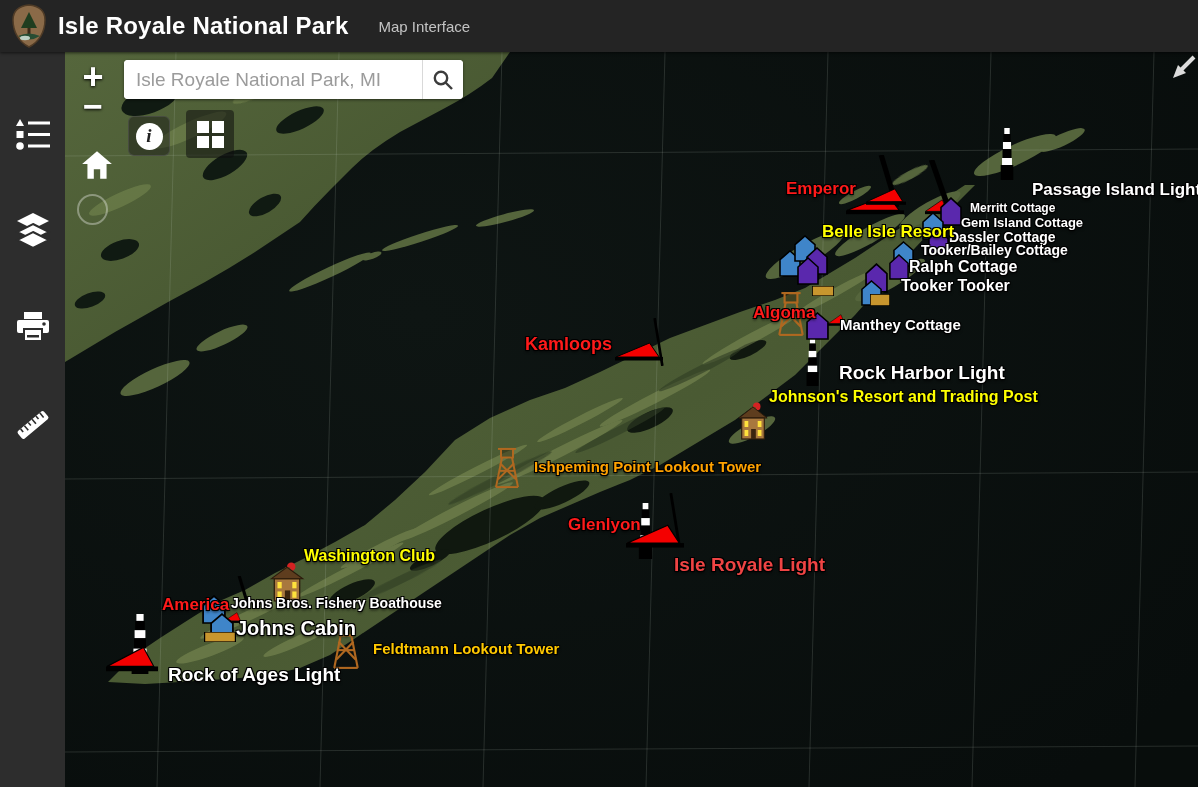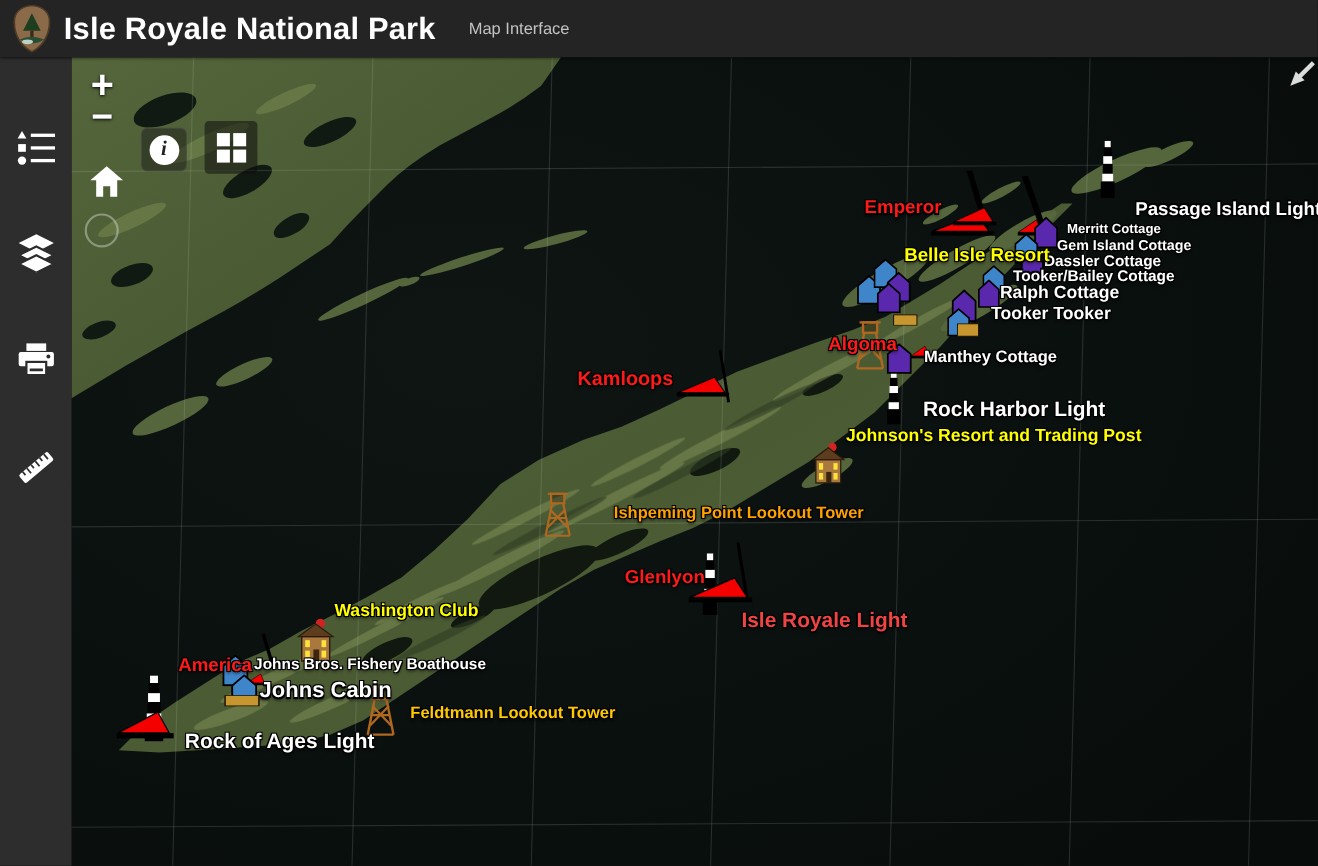--- a/index.html
+++ b/index.html
@@ -7,21 +7,21 @@
   #app{position:relative;width:1198px;height:787px;overflow:hidden;background:#0b110f;}
 
   
   #map{position:absolute;left:0;top:0;width:1198px;height:787px;cursor:default;}
   #basemap{position:absolute;left:0;top:0;}
 
   
   #header{position:absolute;left:0;top:0;width:1198px;height:52px;background:#242424;z-index:40;
           display:flex;align-items:center;box-shadow:0 1px 3px rgba(0,0,0,.6);}
   #logo{width:40px;height:44px;margin-left:9px;flex:0 0 auto;}
-  #app-title{color:#fff;font-size:28px;font-weight:bold;margin-left:9px;letter-spacing:.2px;white-space:nowrap;}
+  #app-title{color:#fff;font-size:24px;font-weight:bold;margin-left:9px;letter-spacing:.2px;white-space:nowrap;}
   #nav-label{color:#c3c3c3;font-size:15px;margin-left:30px;white-space:nowrap;}
 
   
   #sidebar{position:absolute;left:0;top:52px;width:65px;height:735px;background:#2d2d2d;z-index:39;}
   .side-btn{position:absolute;left:0;width:65px;height:56px;display:flex;align-items:center;justify-content:center;cursor:pointer;}
   .side-btn svg{display:block;}
 
   
   .ctl{position:absolute;z-index:30;}
   #zoom-in{left:76px;top:58px;width:34px;height:38px;color:#fff;font-size:36px;font-weight:bold;
@@ -166,21 +166,21 @@
         <div class="map-label" style="left: 949px; top: 230px; font-size: 14px; color: rgb(255, 255, 255);">Dassler Cottage</div>
         <div class="map-label" style="left: 921px; top: 243px; font-size: 14px; color: rgb(255, 255, 255);">Tooker/Bailey Cottage</div>
         <div class="map-label" style="left: 909px; top: 259px; font-size: 16px; color: rgb(255, 255, 255);">Ralph Cottage</div>
         <div class="map-label" style="left: 901px; top: 278px; font-size: 16px; color: rgb(255, 255, 255);">Tooker Tooker</div>
         <div class="map-label" style="left: 840px; top: 317px; font-size: 15px; color: rgb(255, 255, 255);">Manthey Cottage</div>
         <div class="map-label" style="left: 231px; top: 596px; font-size: 14px; color: rgb(255, 255, 255);">Johns Bros. Fishery Boathouse</div>
         <div class="map-label" style="left: 236px; top: 618px; font-size: 20px; color: rgb(255, 255, 255);">Johns Cabin</div>
         <div class="map-label" style="left: 822px; top: 223px; font-size: 17px; color: rgb(255, 255, 0);">Belle Isle Resort</div>
         <div class="map-label" style="left: 769px; top: 389px; font-size: 16px; color: rgb(255, 255, 0);">Johnson's Resort and Trading Post</div>
         <div class="map-label" style="left: 304px; top: 548px; font-size: 16px; color: rgb(255, 255, 0);">Washington Club</div>
-        <div class="map-label" style="left: 534px; top: 459px; font-size: 15px; color: rgb(255, 162, 0); margin-left: 24px;">Ishpeming Point Lookout Tower</div>
+        <div class="map-label" style="left: 534px; top: 459px; font-size: 15px; color: rgb(255, 162, 0);">Ishpeming Point Lookout Tower</div>
         <div class="map-label" style="left: 373px; top: 641px; font-size: 15px; color: rgb(255, 200, 0);">Feldtmann Lookout Tower</div>
       </div>
     <div id="markers-layer">
         <div class="marker" style="left: 998px; top: 128px; width: 18px; height: 52px;">
           <svg viewBox="0 0 20 52" preserveAspectRatio="none">
       <rect x="7" y="0" width="6" height="6" fill="#fff"></rect>
             <rect x="6" y="6" width="8" height="8" fill="#000"></rect>
       <rect x="5.5" y="14" width="9" height="7" fill="#fff"></rect>
             <rect x="5" y="21" width="10" height="9" fill="#000"></rect>
       <rect x="4.5" y="30" width="11" height="7" fill="#fff"></rect>
@@ -502,20 +502,29 @@
               <line x1="31" y1="13" x2="31" y2="19"></line>
           </g>
         </g>
       </svg>
     </div>
   </div>
 
   <div id="zoom-in" class="ctl">+</div>
   <div id="zoom-out" class="ctl">−</div>
 
+  <div id="search-wrap" class="ctl">
+    <input id="search-input" type="text" placeholder="Isle Royale National Park, MI" style="">
+    <button id="search-btn">
+      <svg width="22" height="22" viewBox="0 0 22 22" fill="none" stroke="#3c3c3c" stroke-width="2.4">
+        <circle cx="9" cy="9" r="6.2"></circle>
+          <line x1="13.5" y1="13.5" x2="20" y2="20"></line>
+      </svg>
+    </button>
+  </div>
 
   <div id="info-btn" class="ctl">
     <div id="info-circle">i</div>
   </div>
 
   <div id="basemap-btn" class="ctl">
     <svg width="27" height="27" viewBox="0 0 27 27" fill="#fff">
       <rect x="0" y="0" width="12" height="12"></rect>
         <rect x="15" y="0" width="12" height="12"></rect>
       <rect x="0" y="15" width="12" height="12"></rect>

